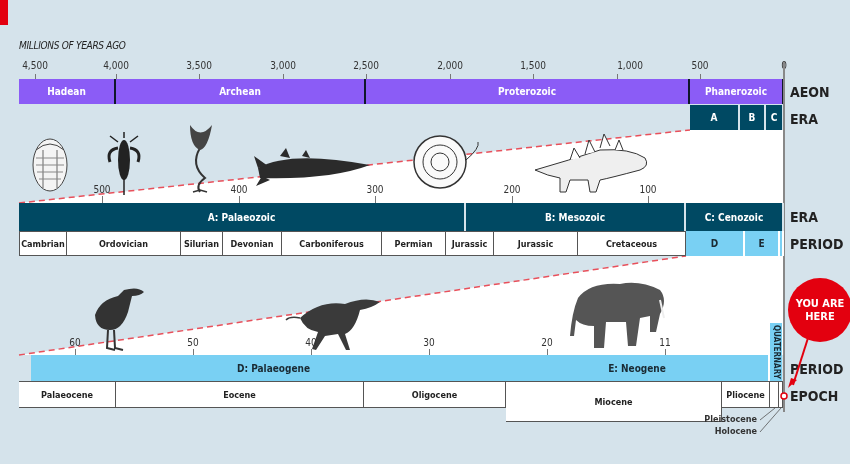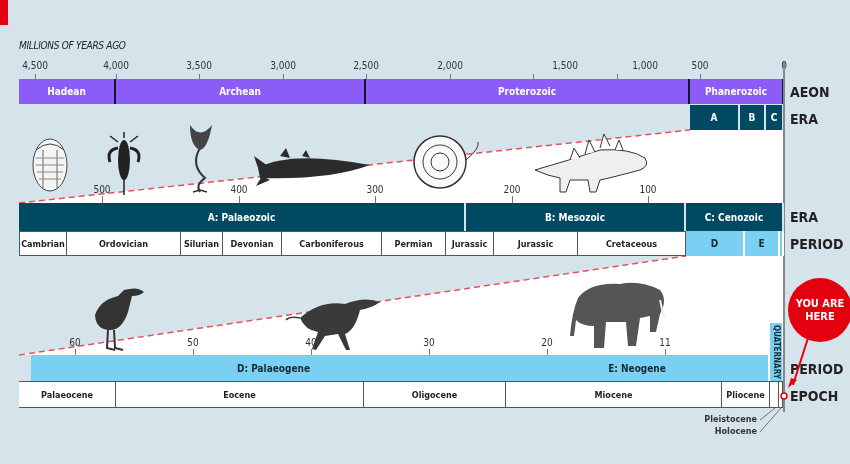--- a/index.html
+++ b/index.html
@@ -32,23 +32,23 @@
     <div class="abs tick-label" style="left:116px;top:60px;">4,000</div>
     <div class="abs tick" style="left:116px;top:74px;height:5px;"></div>
     <div class="abs tick-label" style="left:199px;top:60px;">3,500</div>
     <div class="abs tick" style="left:199px;top:74px;height:5px;"></div>
     <div class="abs tick-label" style="left:283px;top:60px;">3,000</div>
     <div class="abs tick" style="left:283px;top:74px;height:5px;"></div>
     <div class="abs tick-label" style="left:366px;top:60px;">2,500</div>
     <div class="abs tick" style="left:366px;top:74px;height:5px;"></div>
     <div class="abs tick-label" style="left:450px;top:60px;">2,000</div>
     <div class="abs tick" style="left:450px;top:74px;height:5px;"></div>
-    <div class="abs tick-label" style="left:533px;top:60px;margin-left:32px;">1,500</div>
+    <div class="abs tick-label" style="left:533px;top:60px;">1,500</div>
     <div class="abs tick" style="left:533px;top:74px;height:5px;"></div>
-    <div class="abs tick-label" style="left:645px;top:60px;">1,000</div>
+    <div class="abs tick-label" style="left:630px;top:60px;">1,000</div>
     <div class="abs tick" style="left:617px;top:74px;height:5px;"></div>
     <div class="abs tick-label" style="left:700px;top:60px;">500</div>
     <div class="abs tick" style="left:700px;top:74px;height:5px;"></div>
     <div class="abs tick-label" style="left:784px;top:60px;">0</div>
     <div class="abs tick" style="left:784px;top:74px;height:5px;"></div>
   </div>
 
 <div id="aeons">
     <div class="abs bar aeon" style="left:19px;top:79px;width:97px;height:25px;">Hadean</div>
     <div class="abs bar aeon" style="left:116px;top:79px;width:250px;height:25px;">Archean</div>
@@ -175,21 +175,21 @@
   </div>
 <div class="abs bar cyan" style="left:770px;top:323px;width:12px;height:58px;border:none;">
   <span style="writing-mode:vertical-rl;font-size:8px;color:#1a2a33;">QUATERNARY</span>
 </div>
 <div class="abs side-label" style="left:790px;top:361px;">PERIOD</div>
 
 <div id="epochs">
     <div class="abs bar epoch period-first" style="left:19px;top:381px;width:97px;height:27px;">Palaeocene</div>
     <div class="abs bar epoch" style="left:116px;top:381px;width:248px;height:27px;">Eocene</div>
     <div class="abs bar epoch" style="left:364px;top:381px;width:142px;height:27px;">Oligocene</div>
-    <div class="abs bar epoch" style="left:506px;top:381px;width:216px;height:27px;">Miocene</div>
+    <div class="abs bar epoch" style="left:506px;top:381px;width:216px;height:41px;">Miocene</div>
     <div class="abs bar epoch" style="left:722px;top:381px;width:48px;height:27px;">Pliocene</div>
     <div class="abs bar epoch" style="left:770px;top:381px;width:9px;height:27px;"></div>
     <div class="abs bar epoch" style="left:779px;top:381px;width:4px;height:27px;"></div>
   </div>
 <div class="abs side-label" style="left:790px;top:388px;">EPOCH</div>
 
 <div class="abs here-circle" style="left:788px;top:278px;">
   <span>YOU ARE</span>
   <span>HERE</span>
 </div>

